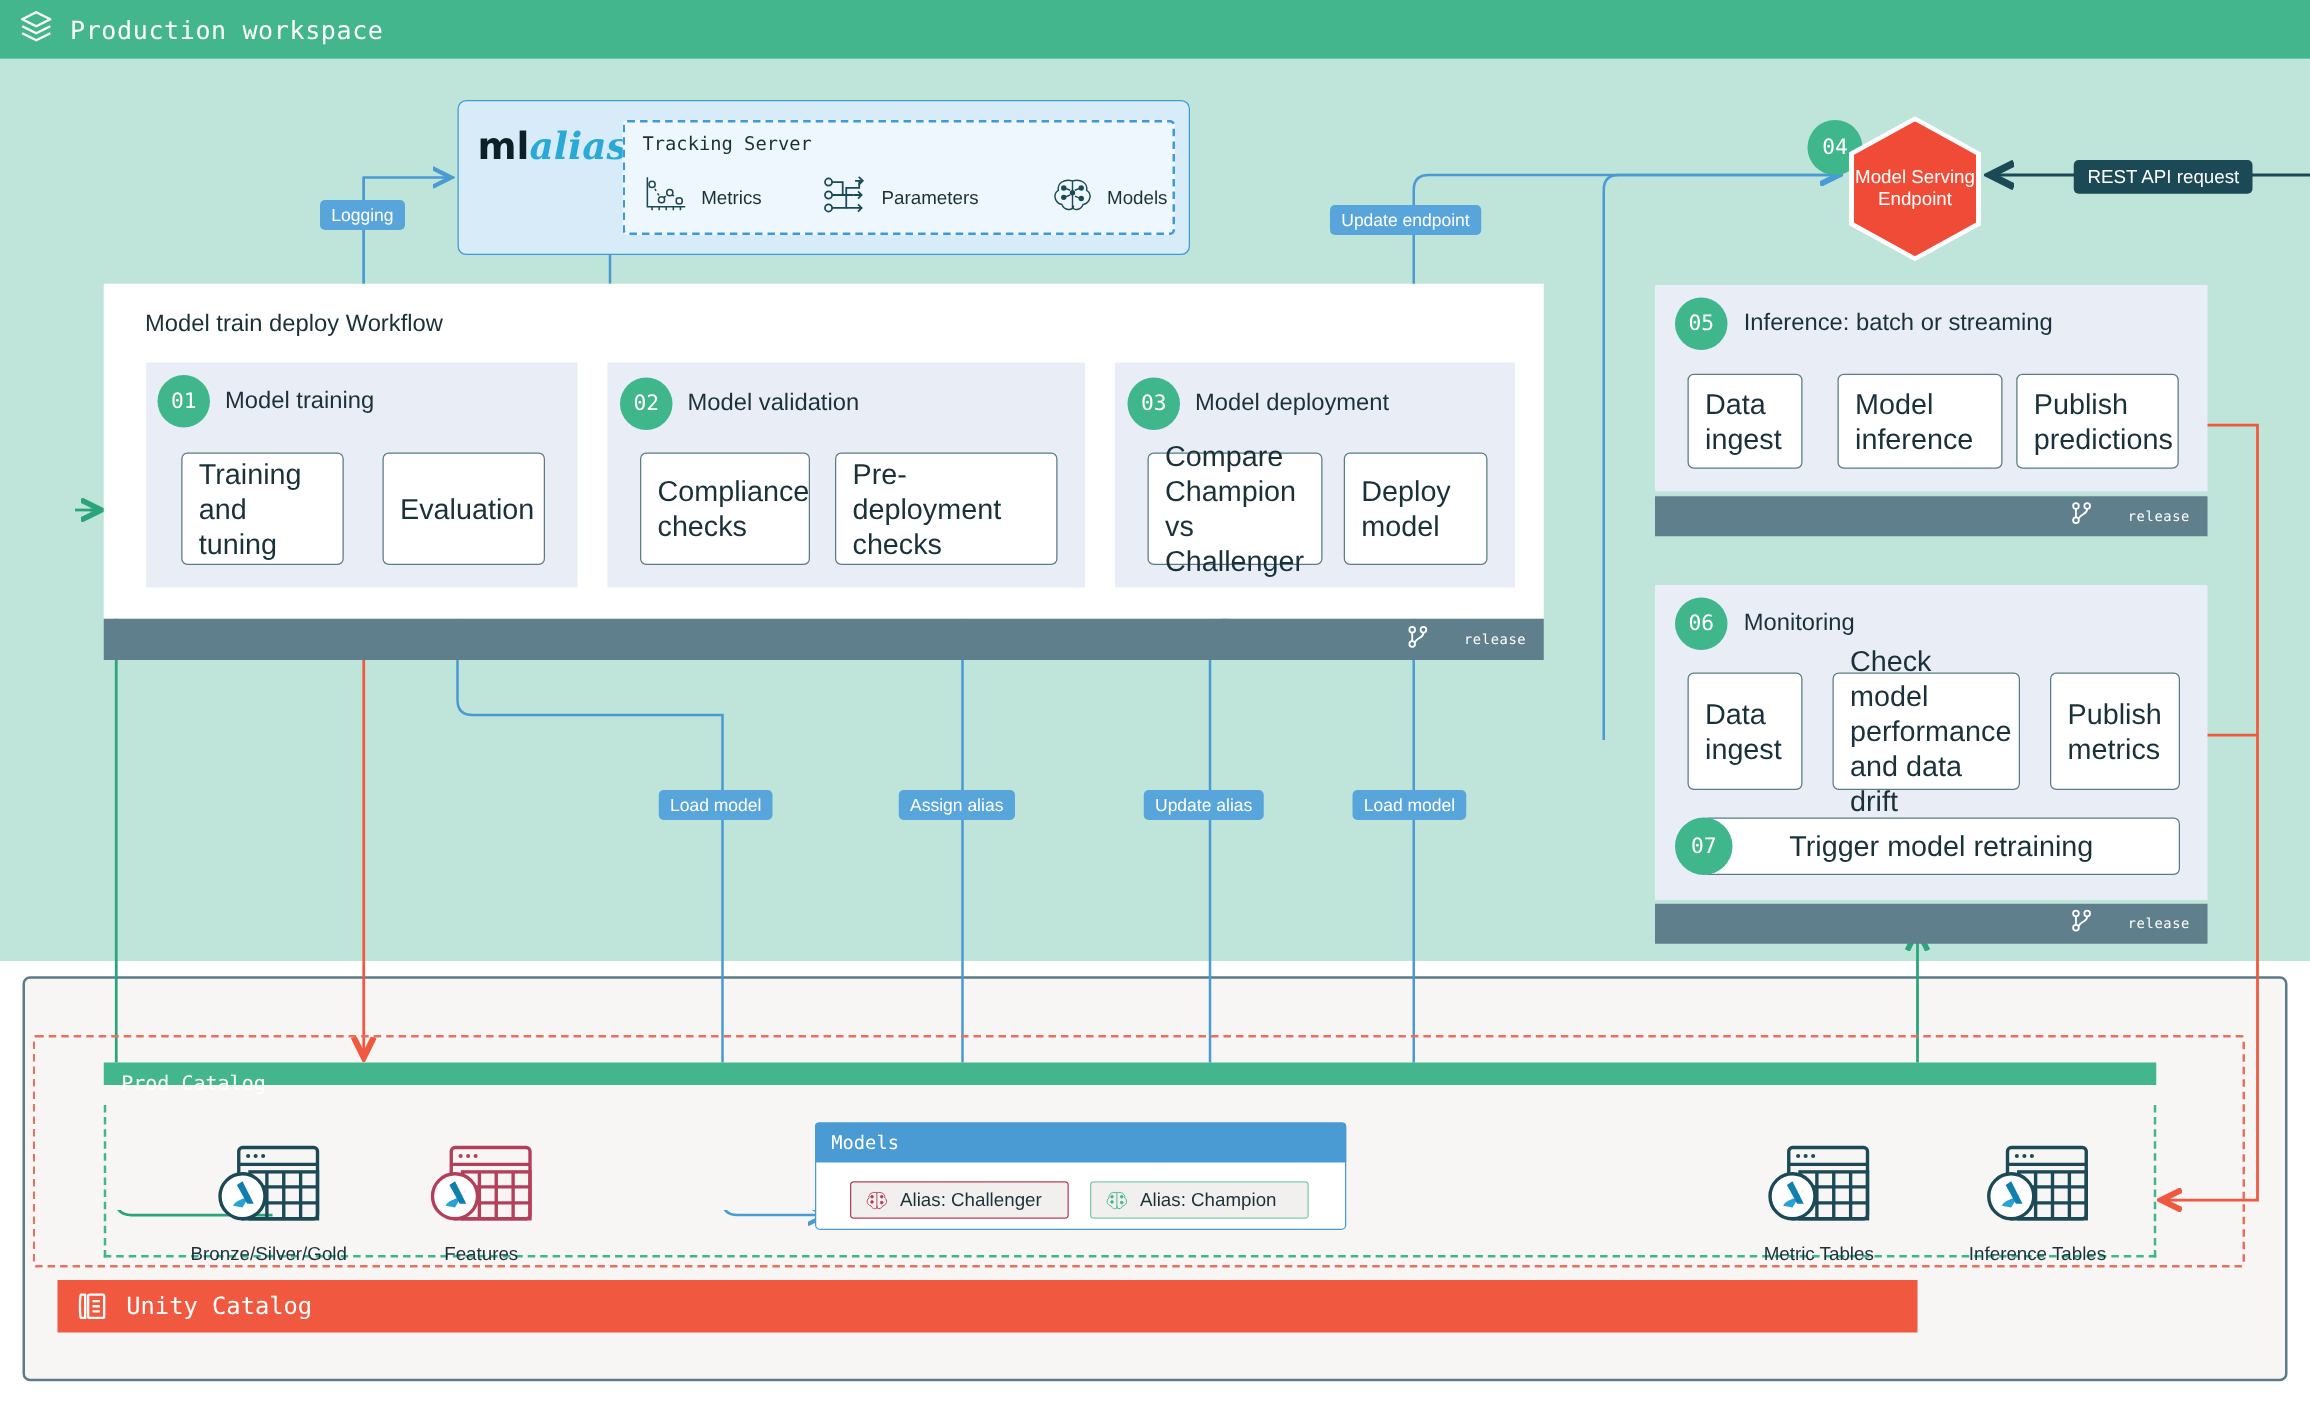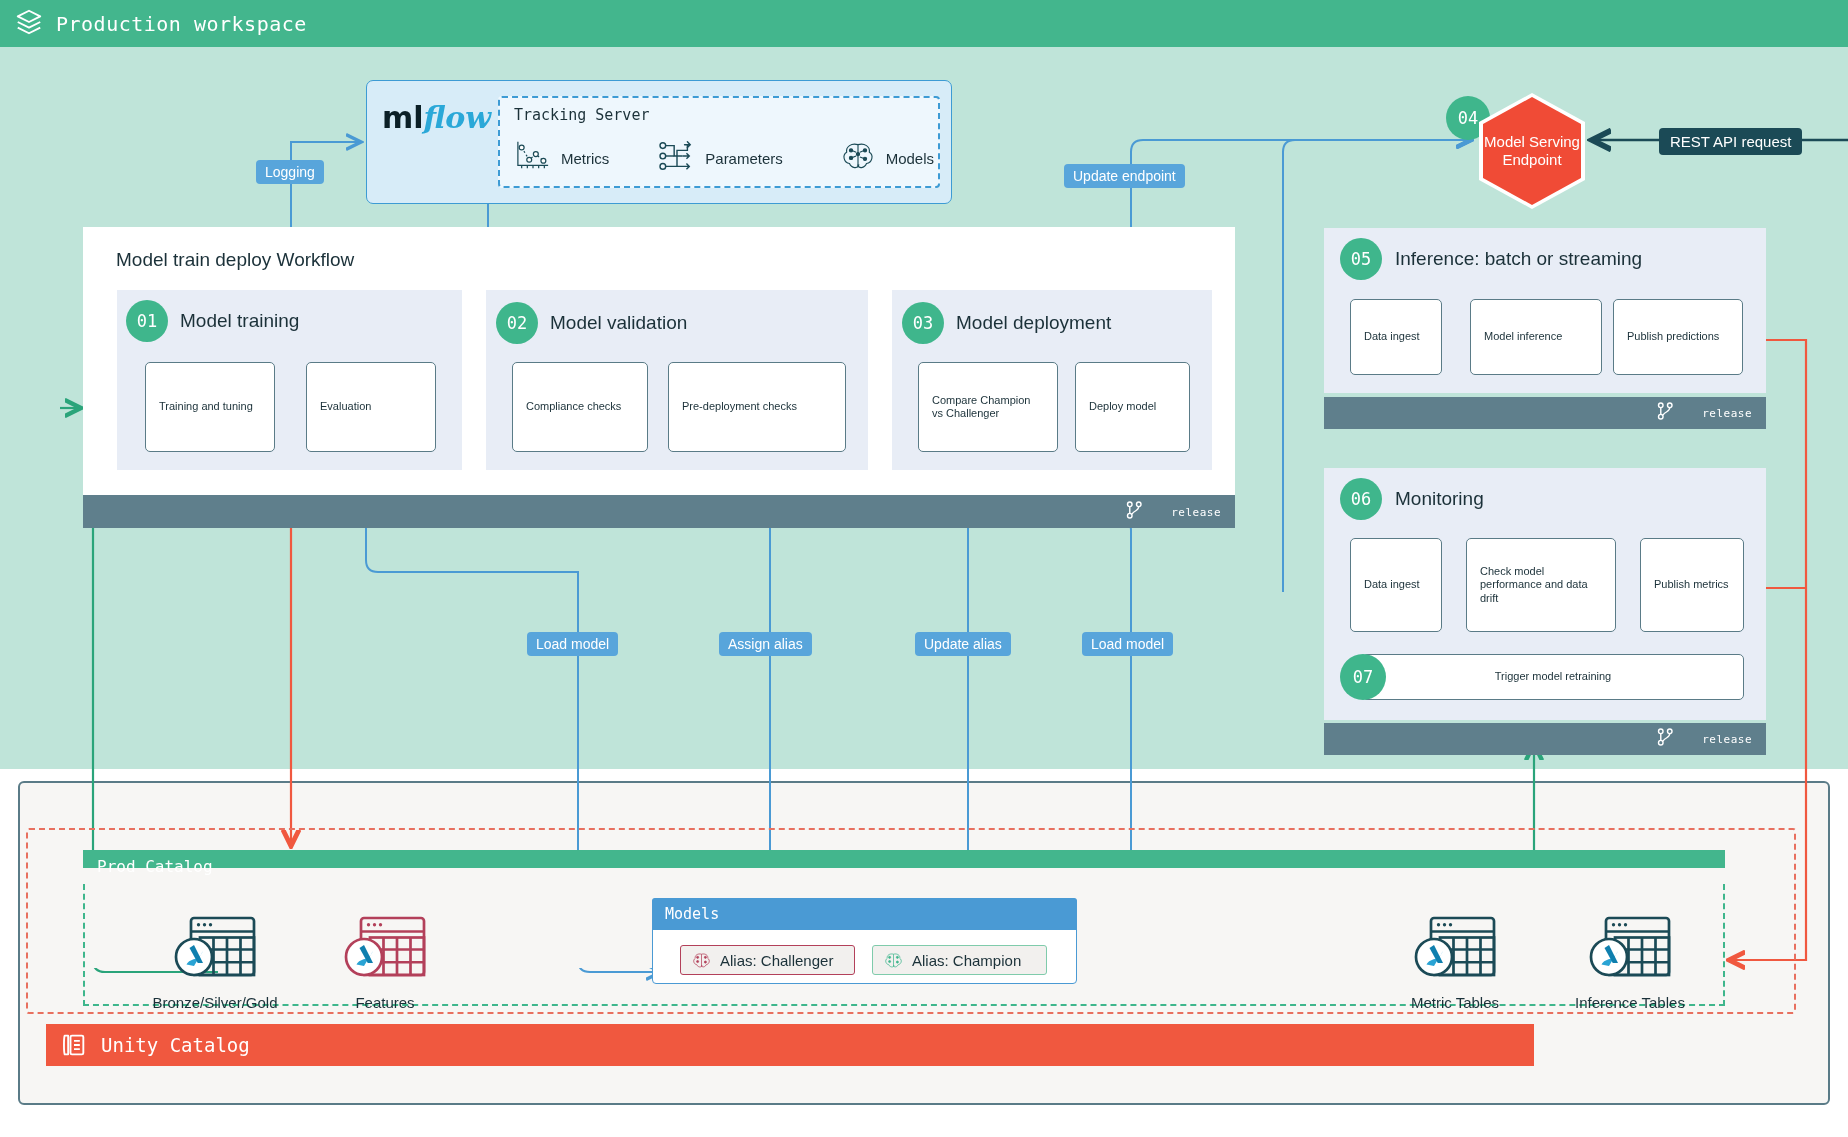--- a/index.html
+++ b/index.html
@@ -54,21 +54,21 @@
   
   .stepbox{background:#e8edf6;}
   .badge{
     position:absolute;width:42px;height:42px;border-radius:50%;background:#3fb68c;
     color:#fff;font-family:"DejaVu Sans Mono","Liberation Mono",monospace;font-size:17px;
     display:flex;align-items:center;justify-content:center;
   }
   .steptitle{position:absolute;font-size:19px;color:#1b3139;white-space:nowrap;}
   .node{
     position:absolute;background:#ffffff;border:1.6px solid #5a7b87;border-radius:5px;
-    display:flex;align-items:center;padding:0 13px;font-size:11px;color:#1b3139;line-height:1.22;
+    display:flex;align-items:center;padding:0 13px;font-size:23px;color:#1b3139;line-height:1.22;
   }
 
   
   .rpanel{background:#e8edf6;}
   .rrelease{background:#5f7f8c;}
 
   
   .hex{
     left:1483px;top:97px;width:98px;height:108px;
     background:#f04b36;
@@ -213,21 +213,21 @@
 
     <path d="M1765,340 L1806,340 L1806,960 L1730,960" fill="none" stroke="#f0583f" stroke-width="2.2" marker-end="url(#ared)"></path>
     <path d="M1765,588 L1806,588" fill="none" stroke="#f0583f" stroke-width="2.2"></path>
 
     <path d="M1534,960 L1534,760 Q1534,748 1534,742 L1534,742" fill="none" stroke="#2aa47a" stroke-width="0"></path>
     <path d="M1534,960 L1534,745" fill="none" stroke="#2aa47a" stroke-width="2.2" marker-end="url(#agreen)"></path>
   </svg>
 
   <div class="abs mlpanel"></div>
   <div class="abs mllogo">
-    <span class="ml">ml</span><span class="flow">flow</span>
+    <span class="ml">ml</span><span class="flow">alias</span>
   </div>
   <div class="abs tracking">
     <div class="tlabel">Tracking Server</div>
     <div class="trow">
       <div class="titem" style="width:148px">
         <span>
           <svg width="38" height="34" viewBox="0 0 40 36" fill="none" stroke="#1b4a56" stroke-width="1.3">
             <path d="M4 3 L4 28 L36 28"></path>
             <path d="M8 9 L16 22 L23 16 L31 23" stroke-dasharray="2,2.5"></path>
             <circle cx="8" cy="9" r="2.6" fill="#fff"></circle>

